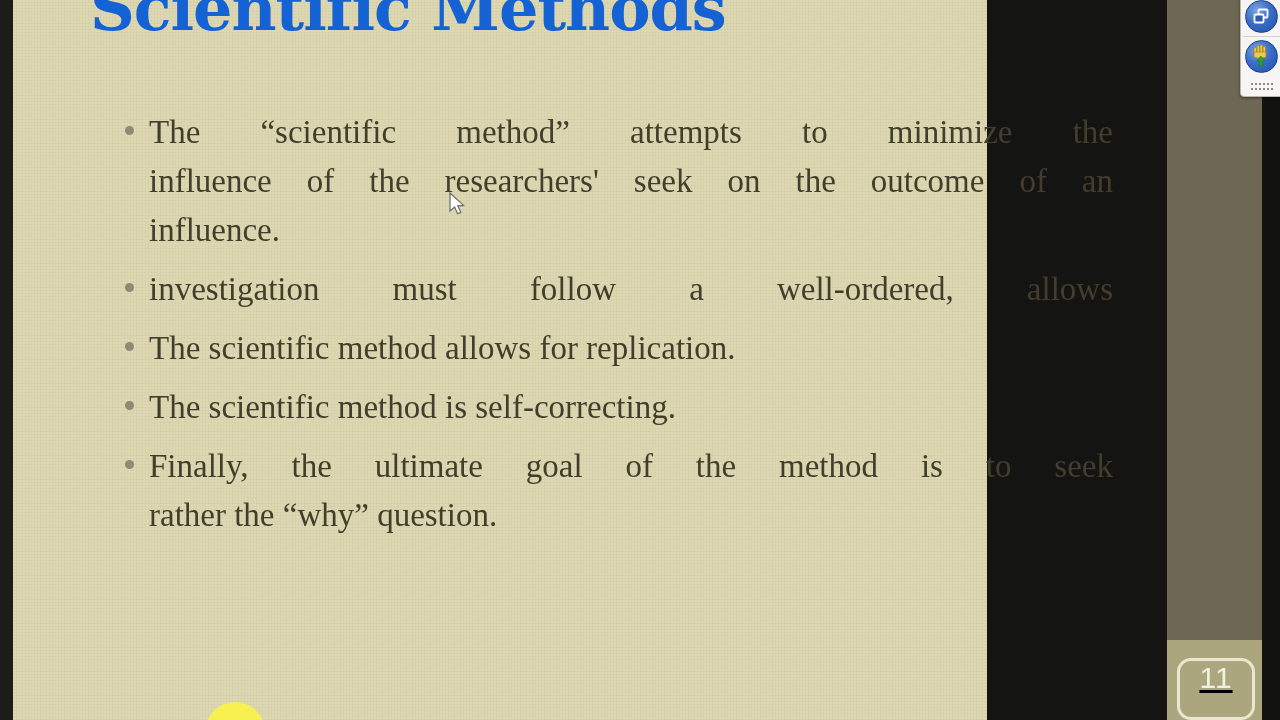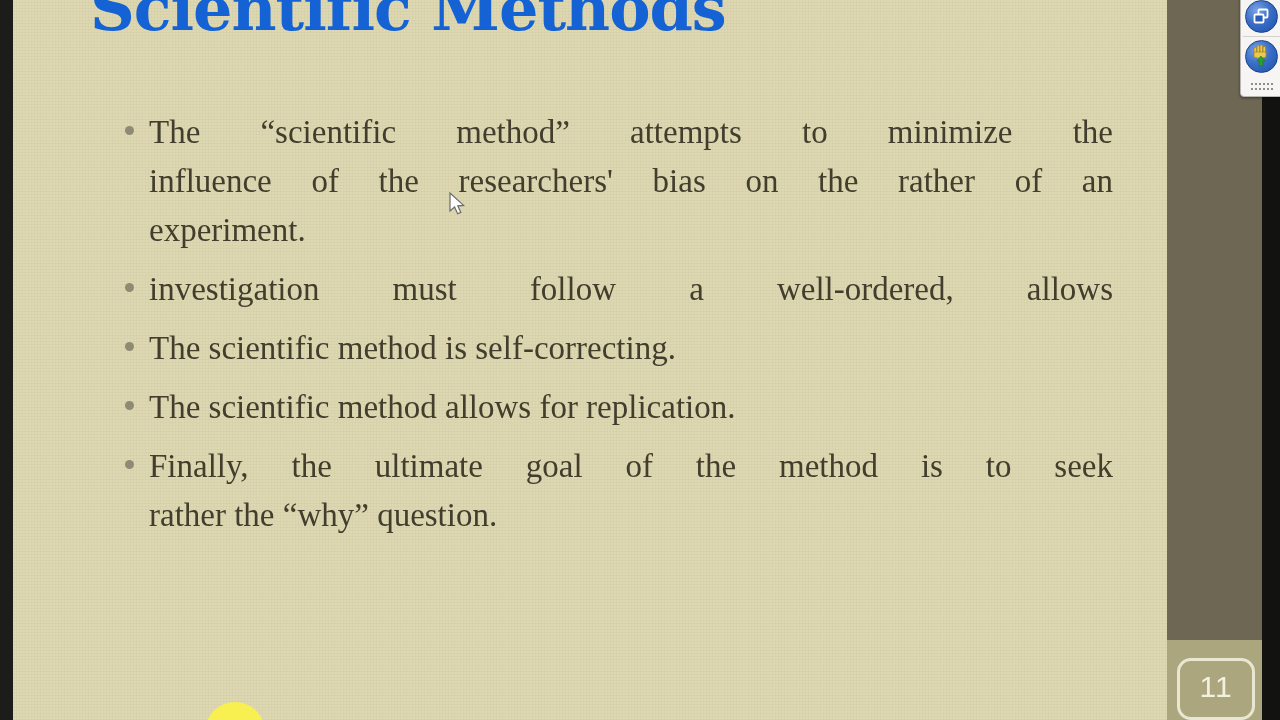--- a/index.html
+++ b/index.html
@@ -8,21 +8,21 @@
     background:#141412;
     font-family:"Liberation Sans", sans-serif;
   }
   
   .left-strip{position:absolute;left:0;top:0;width:13px;height:720px;background:#1c1c1a;}
   .right-strip{position:absolute;left:1167px;top:0;width:95px;height:720px;background:#6e6753;}
   .right-black{position:absolute;left:1262px;top:0;width:18px;height:720px;background:#121210;}
 
   
   .slide{
-    position:absolute;left:13px;top:0;width:1154px;height:720px;
+    position:absolute;left:13px;top:0;width:974px;height:720px;
     background:#ddd8b2;
     background-image:
       repeating-linear-gradient(0deg, rgba(90,80,40,0.035) 0 1px, transparent 1px 3px),
       repeating-linear-gradient(90deg, rgba(90,80,40,0.03) 0 1px, transparent 1px 3px);
     overflow:visible;
   }
   .slide-title{
     position:absolute;left:77px;top:-22px;
     font-family:"DejaVu Serif", serif;
     font-weight:bold;
@@ -45,21 +45,21 @@
   .line.jl{text-align-last:justify;}
 
   
   .page-box{
     position:absolute;left:1167px;top:640px;width:95px;height:80px;
     background:#aba67d;
   }
   .page-frame{
     position:absolute;left:10px;top:18px;width:72px;height:56px;
     border:3px solid #e9e6d2;border-radius:14px;
-    display:flex;align-items:center;justify-content:center;
+    display:flex;align-items:flex-start;justify-content:center;text-decoration:underline;
   }
   .page-num{
     font-size:30px;color:#f2f0df;letter-spacing:1px;
     padding-bottom:4px;
   }
 
   
   .ctrl-panel{
     position:absolute;left:1240px;top:-4px;width:48px;height:101px;
     background:#f6f5f3;
@@ -96,34 +96,34 @@
 <div class="right-strip"></div>
 <div class="right-black"></div>
 
 <div class="slide">
   <div class="slide-title">Scientific Methods</div>
 
   <div class="bullets">
     <div class="bullet">
       <span class="dot"></span>
       <div class="line jl">The “scientific method” attempts to minimize the</div>
-      <div class="line jl">influence of the researchers' bias on the rather of an</div>
-      <div class="line">experiment.</div>
+      <div class="line jl">influence of the researchers' seek on the outcome of an</div>
+      <div class="line">influence.</div>
     </div>
     <div class="bullet">
       <span class="dot"></span>
       <div class="line jl">investigation must follow a well-ordered, allows</div>
     </div>
     <div class="bullet">
       <span class="dot"></span>
-      <div class="line">The scientific method is self-correcting.</div>
+      <div class="line">The scientific method allows for replication.</div>
     </div>
     <div class="bullet">
       <span class="dot"></span>
-      <div class="line">The scientific method allows for replication.</div>
+      <div class="line">The scientific method is self-correcting.</div>
     </div>
     <div class="bullet">
       <span class="dot"></span>
       <div class="line jl">Finally, the ultimate goal of the method is to seek</div>
       <div class="line">rather the “why” question.</div>
     </div>
   </div>
 </div>
 
 <div class="page-box">

